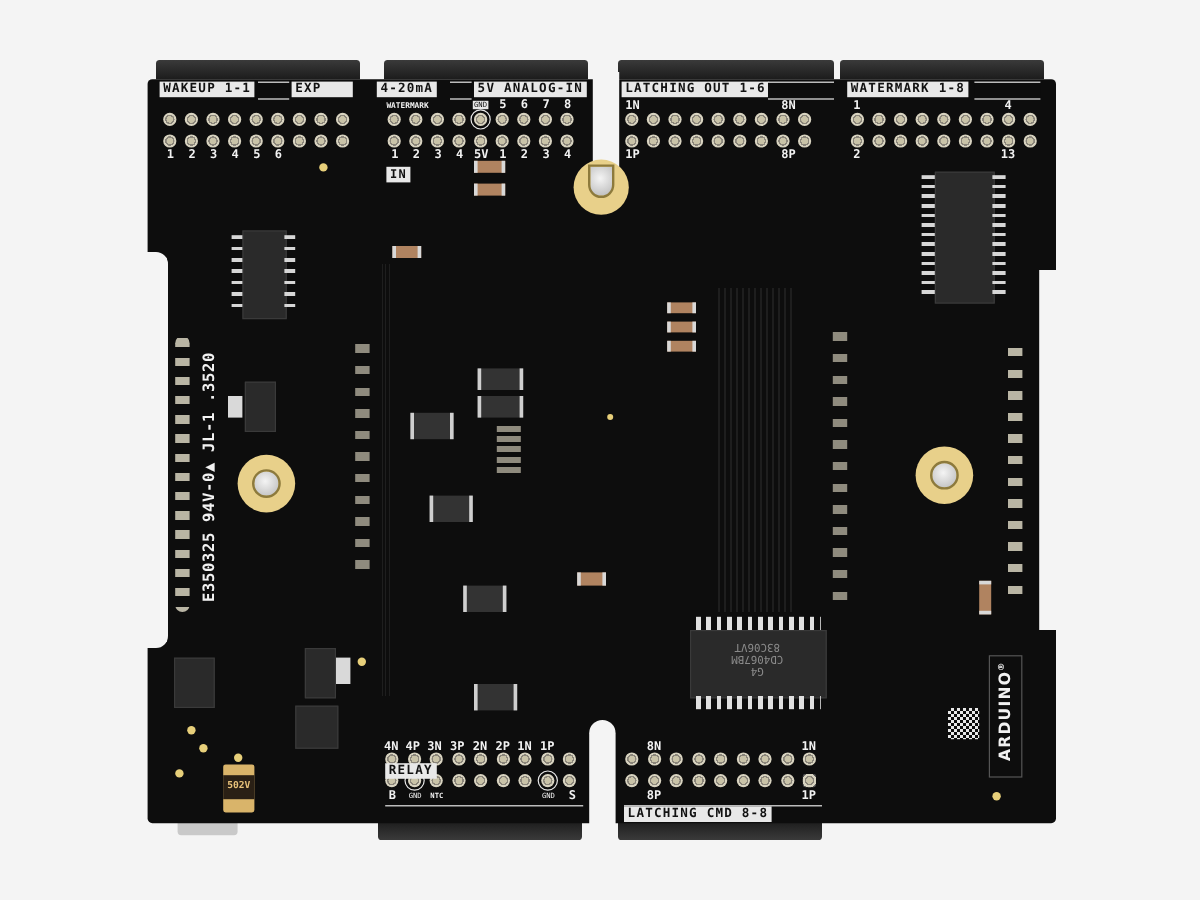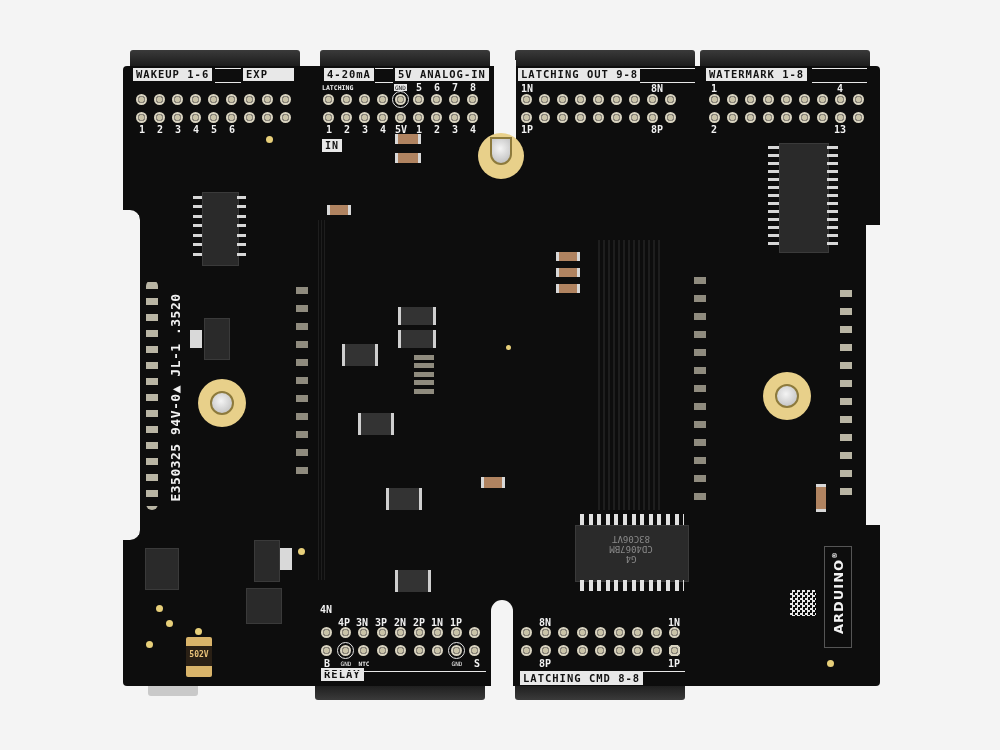--- a/index.html
+++ b/index.html
@@ -39,27 +39,27 @@
   
 </div>
 
 <div class="abs" style="left:110px;top:210px;width:30px;height:330px;background:#f4f4f4;border-radius:0 10px 10px 0;clip-path:inset(0 0 0 0);"></div>
 <div class="abs" style="left:123px;top:215px;width:16px;height:320px;background:#f4f4f4;"></div>
 <div class="abs" style="left:866px;top:225px;width:16px;height:300px;background:#f4f4f4;"></div>
 
 <div class="abs" style="left:494px;top:60px;width:22px;height:90px;background:#f4f4f4;border-radius:0 0 11px 11px;"></div>
 <div class="abs" style="left:491px;top:600px;width:22px;height:90px;background:#f4f4f4;border-radius:11px 11px 0 0;"></div>
 
-<div class="lbl" style="left:133px;top:68px;">WAKEUP 1-6</div>
+<div class="lbl" style="left:133px;top:68px;">WAKEUP 1-1</div>
 <div class="lbl-dark" style="left:215px;top:68px;width:26px;"></div>
 <div class="lbl" style="left:243px;top:68px;width:45px;">EXP</div>
-<div class="lbl" style="left:324px;top:68px;">4-20mA</div>
+<div class="lbl" style="left:314px;top:68px;">4-20mA</div>
 <div class="lbl-dark" style="left:375px;top:68px;width:18px;"></div>
 <div class="lbl" style="left:395px;top:68px;">5V ANALOG-IN</div>
-<div class="lbl" style="left:518px;top:68px;">LATCHING OUT 9-8</div>
+<div class="lbl" style="left:518px;top:68px;">LATCHING OUT 1-6</div>
 <div class="lbl-dark" style="left:640px;top:68px;width:55px;"></div>
 <div class="lbl" style="left:706px;top:68px;">WATERMARK 1-8</div>
 <div class="lbl-dark" style="left:812px;top:68px;width:55px;"></div>
 
 <div>
   <div class="pin" style="left:136px;top:94px;"></div>
   <div class="pin" style="left:154px;top:94px;"></div>
   <div class="pin" style="left:172px;top:94px;"></div>
   <div class="pin" style="left:190px;top:94px;"></div>
   <div class="pin" style="left:208px;top:94px;"></div>
@@ -78,21 +78,21 @@
   <div class="pin" style="left:280px;top:112px;"></div>
   <div class="pnum" style="left:136px;top:124px;">1</div>
   <div class="pnum" style="left:154px;top:124px;">2</div>
   <div class="pnum" style="left:172px;top:124px;">3</div>
   <div class="pnum" style="left:190px;top:124px;">4</div>
   <div class="pnum" style="left:208px;top:124px;">5</div>
   <div class="pnum" style="left:226px;top:124px;">6</div>
 </div>
 
 <div>
-  <div class="abs silk" style="left:322px;top:84px;font-size:6.5px;letter-spacing:0;">LATCHING</div>
+  <div class="abs silk" style="left:322px;top:84px;font-size:6.5px;letter-spacing:0;">WATERMARK</div>
   <div class="abs" style="left:394px;top:84px;font-size:6px;color:#111;background:#e8e8e8;padding:0 1px;">GND</div>
   <div class="pnum" style="left:413px;top:82px;">5</div>
   <div class="pnum" style="left:431px;top:82px;">6</div>
   <div class="pnum" style="left:449px;top:82px;">7</div>
   <div class="pnum" style="left:467px;top:82px;">8</div>
 
   <div class="pin" style="left:323px;top:94px;"></div>
   <div class="pin" style="left:341px;top:94px;"></div>
   <div class="pin" style="left:359px;top:94px;"></div>
   <div class="pin" style="left:377px;top:94px;"></div>
@@ -246,21 +246,21 @@
 <div class="abs" style="left:840px;top:288px;width:12px;height:210px;background:repeating-linear-gradient(180deg,transparent 0 2px,#b9b5a4 2px 9px,transparent 9px 18px);"></div>
 <div class="abs" style="left:694px;top:275px;width:12px;height:225px;background:repeating-linear-gradient(180deg,transparent 0 2px,#8f8b7e 2px 9px,transparent 9px 18px);"></div>
 <div class="abs" style="left:414px;top:355px;width:20px;height:42px;background:repeating-linear-gradient(180deg,#8f8b7e 0 5px,transparent 5px 8.5px);"></div>
 
 <div class="abs" style="left:598px;top:240px;width:65px;height:270px;background:repeating-linear-gradient(90deg,#1e1e1e 0 2px,transparent 2px 5px);"></div>
 <div class="abs" style="left:318px;top:220px;width:8px;height:360px;background:repeating-linear-gradient(90deg,#1e1e1e 0 1px,transparent 1px 3px);"></div>
 
 <div class="abs silk" style="left:50px;top:390px;width:250px;transform:rotate(-90deg);transform-origin:center;font-size:13px;letter-spacing:0.5px;white-space:nowrap;text-align:center;">E350325 94V-0▲ JL-1 .3520</div>
 
 <div>
-  <div class="pnum" style="left:318px;top:604px;width:16px;">4N</div>
+  <div class="pnum" style="left:318px;top:617px;width:16px;">4N</div>
   <div class="pnum" style="left:336px;top:617px;width:16px;">4P</div>
   <div class="pnum" style="left:354px;top:617px;width:16px;">3N</div>
   <div class="pnum" style="left:373px;top:617px;width:16px;">3P</div>
   <div class="pnum" style="left:392px;top:617px;width:16px;">2N</div>
   <div class="pnum" style="left:411px;top:617px;width:16px;">2P</div>
   <div class="pnum" style="left:429px;top:617px;width:16px;">1N</div>
   <div class="pnum" style="left:448px;top:617px;width:16px;">1P</div>
 
   <div class="pin" style="left:321px;top:627px;"></div>
   <div class="pin" style="left:340px;top:627px;"></div>
@@ -280,21 +280,21 @@
   <div class="pin" style="left:432px;top:645px;"></div>
   <div class="pin" style="left:451px;top:645px;outline:1px solid #e8e8e8;outline-offset:2px;"></div>
   <div class="pin" style="left:469px;top:645px;"></div>
 
   <div class="pnum" style="left:321px;top:658px;">B</div>
   <div class="abs" style="left:336px;top:660px;font-size:6px;color:#f2f2f2;width:20px;text-align:center;">GND</div>
   <div class="abs" style="left:354px;top:660px;font-size:6px;color:#f2f2f2;width:20px;text-align:center;font-weight:bold;">NTC</div>
   <div class="abs" style="left:447px;top:660px;font-size:6px;color:#f2f2f2;width:20px;text-align:center;">GND</div>
   <div class="pnum" style="left:471px;top:658px;">S</div>
 
-  <div class="lbl" style="left:321px;top:668px;text-align:right;">RELAY</div>
+  <div class="lbl" style="left:321px;top:636px;text-align:right;">RELAY</div>
   <div class="abs" style="left:321px;top:671px;width:165px;height:1px;background:#e8e8e8;"></div>
 </div>
 
 <div>
   <div class="pnum" style="left:537px;top:617px;width:16px;">8N</div>
   <div class="pnum" style="left:666px;top:617px;width:16px;">1N</div>
   <div class="pin" style="left:521px;top:627px;"></div>
   <div class="pin" style="left:540px;top:627px;"></div>
   <div class="pin" style="left:558px;top:627px;"></div>
   <div class="pin" style="left:577px;top:627px;"></div>

